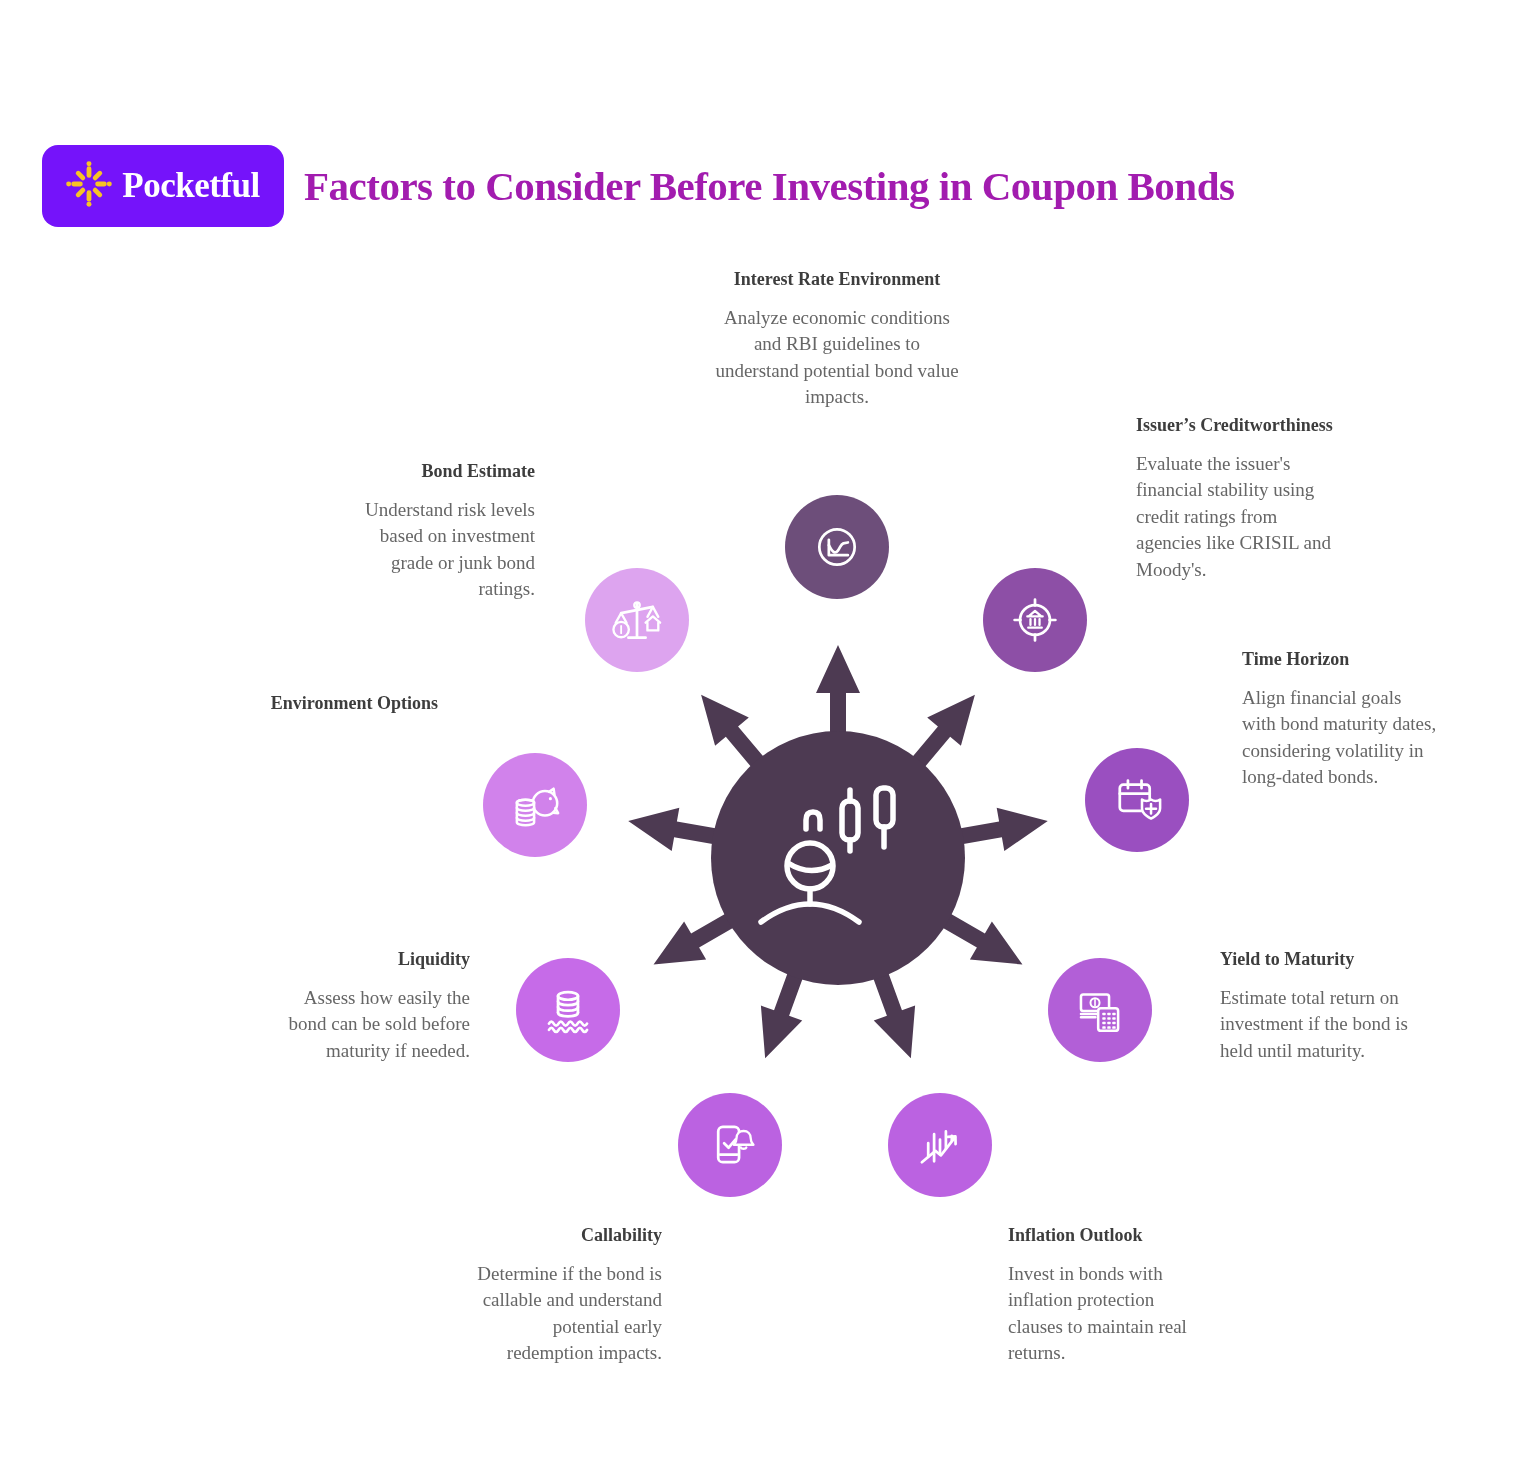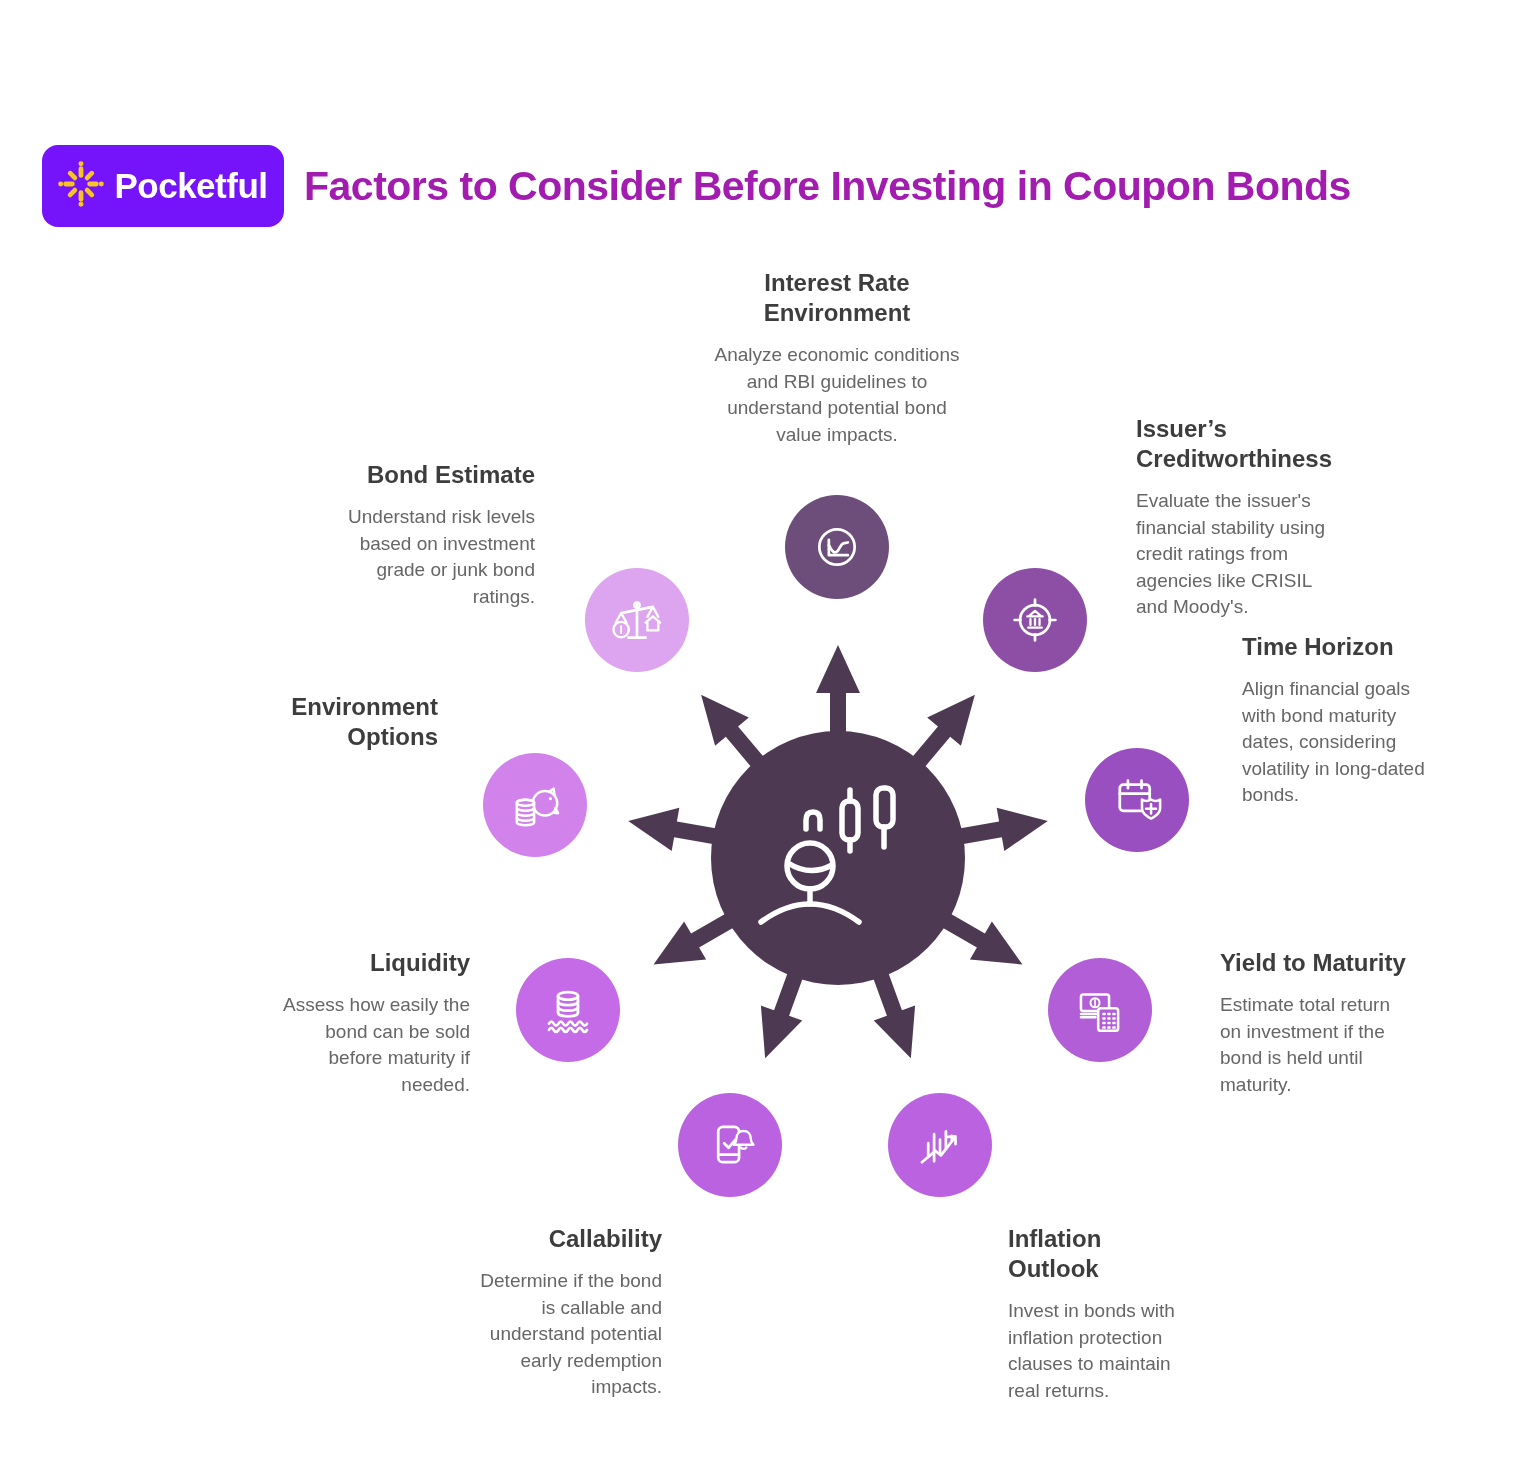--- a/index.html
+++ b/index.html
@@ -1,18 +1,18 @@
 <!DOCTYPE html>
 <html><head>
 <meta charset="utf-8">
 <style>
   html,body{margin:0;padding:0;background:#fff;}
   #canvas{
     position:relative; width:1520px; height:1460px; background:#ffffff;
-    font-family:Liberation Sans, sans-serif; overflow:hidden;
+    font-family:Liberation Serif, serif; overflow:hidden;
   }
   
   .header{position:absolute; left:42px; top:145px; display:flex; align-items:center; gap:20px;}
   .logo-box{
     width:242px; height:82px; border-radius:16px;
     display:flex; align-items:center; justify-content:center; gap:10px;
   }
   .logo-text{color:#ffffff; font-size:35px; font-weight:bold; letter-spacing:-0.5px;}
   .page-title{font-size:41px; font-weight:bold; color:#a21caf; letter-spacing:-0.5px; white-space:nowrap;}
 
@@ -21,21 +21,21 @@
 
   
   .sat{
     position:absolute; width:104px; height:104px; border-radius:50%;
     display:flex; align-items:center; justify-content:center;
   }
   .sat svg{display:block;}
 
   
   .factor-text{position:absolute;}
-  .factor-title{font-size:24px; font-weight:bold; color:#3d3d3d; line-height:1.25;}
+  .factor-title{font-size:18px; font-weight:bold; color:#3d3d3d; line-height:1.25;}
   .factor-desc{font-size:19px; color:#666666; line-height:1.4; margin-top:14px;}
   .ta-c{text-align:center;} .ta-l{text-align:left;} .ta-r{text-align:right;}
 </style>
 </head>
 <body>
 
 <div id="canvas">
 
   <div class="header">
     <div class="logo-box" style="background: rgb(117, 19, 250);">
@@ -207,21 +207,21 @@
   <div class="factor-text ta-c" style="left:712px; top:268px; width:250px;">
     <div class="factor-title">Interest Rate Environment</div>
     <div class="factor-desc">Analyze economic conditions and RBI guidelines to understand potential bond value impacts.</div>
   </div>
 
   <div class="factor-text ta-l" style="left:1136px; top:414px; width:200px;">
     <div class="factor-title">Issuer’s Creditworthiness</div>
     <div class="factor-desc">Evaluate the issuer's financial stability using credit ratings from agencies like CRISIL and Moody's.</div>
   </div>
 
-  <div class="factor-text ta-l" style="left:1242px; top:632px; width:195px;">
+  <div class="factor-text ta-l" style="left:1242px; top:648px; width:195px;">
     <div class="factor-title">Time Horizon</div>
     <div class="factor-desc">Align financial goals with bond maturity dates, considering volatility in long-dated bonds.</div>
   </div>
 
   <div class="factor-text ta-l" style="left:1220px; top:948px; width:195px;">
     <div class="factor-title">Yield to Maturity</div>
     <div class="factor-desc">Estimate total return on investment if the bond is held until maturity.</div>
   </div>
 
   <div class="factor-text ta-l" style="left:1008px; top:1224px; width:190px;">

